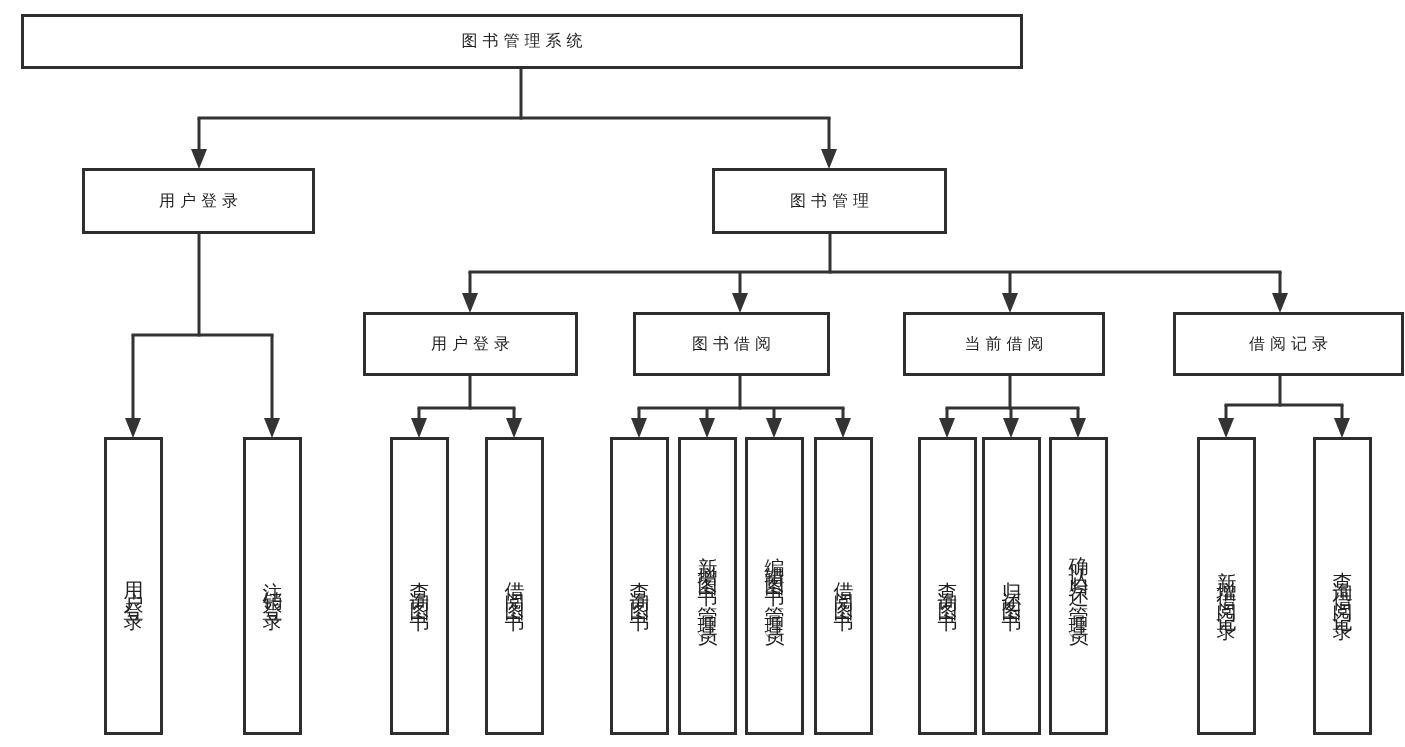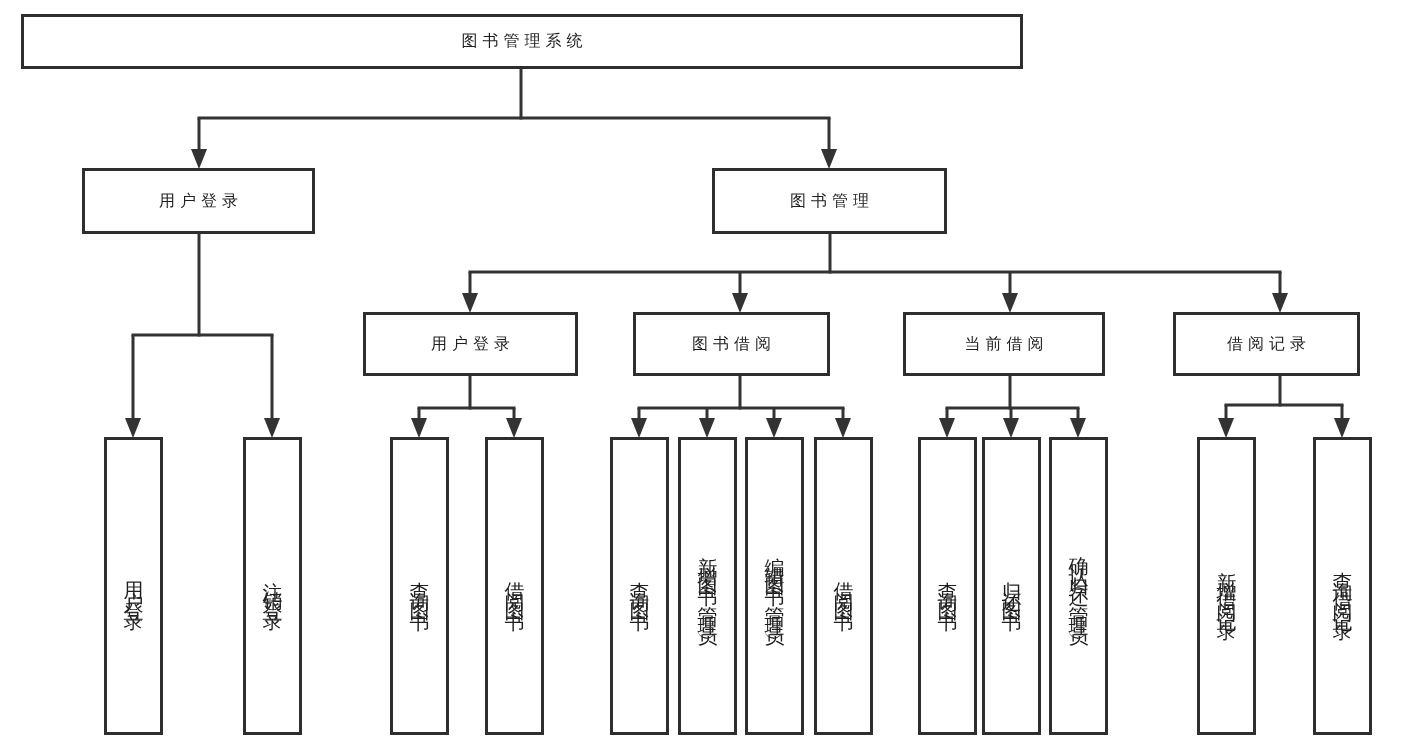--- a/index.html
+++ b/index.html
@@ -136,21 +136,21 @@
   </svg>
 
   <div class="node" style="left:21px; top:14px; width:1002px; height:55px;">图书管理系统</div>
 
   <div class="node" style="left:82px; top:168px; width:233px; height:66px;">用户登录</div>
   <div class="node" style="left:712px; top:168px; width:235px; height:66px;">图书管理</div>
 
   <div class="node" style="left:363px; top:312px; width:215px; height:64px;">用户登录</div>
   <div class="node" style="left:633px; top:312px; width:197px; height:64px;">图书借阅</div>
   <div class="node" style="left:903px; top:312px; width:202px; height:64px;">当前借阅</div>
-  <div class="node" style="left:1173px; top:312px; width:187px; height:64px;">借阅记录</div>
+  <div class="node" style="left:1173px; top:312px; width:231px; height:64px;">借阅记录</div>
 
   <div class="leaf" style="left:104px;">用户登录</div>
   <div class="leaf" style="left:243px;">注销登录</div>
 
   <div class="leaf" style="left:390px;">查询图书</div>
   <div class="leaf" style="left:485px;">借阅图书</div>
 
   <div class="leaf" style="left:610px;">查询图书</div>
   <div class="leaf" style="left:678px;">新增图书（管理员）</div>
   <div class="leaf" style="left:745px;">编辑图书（管理员）</div>

